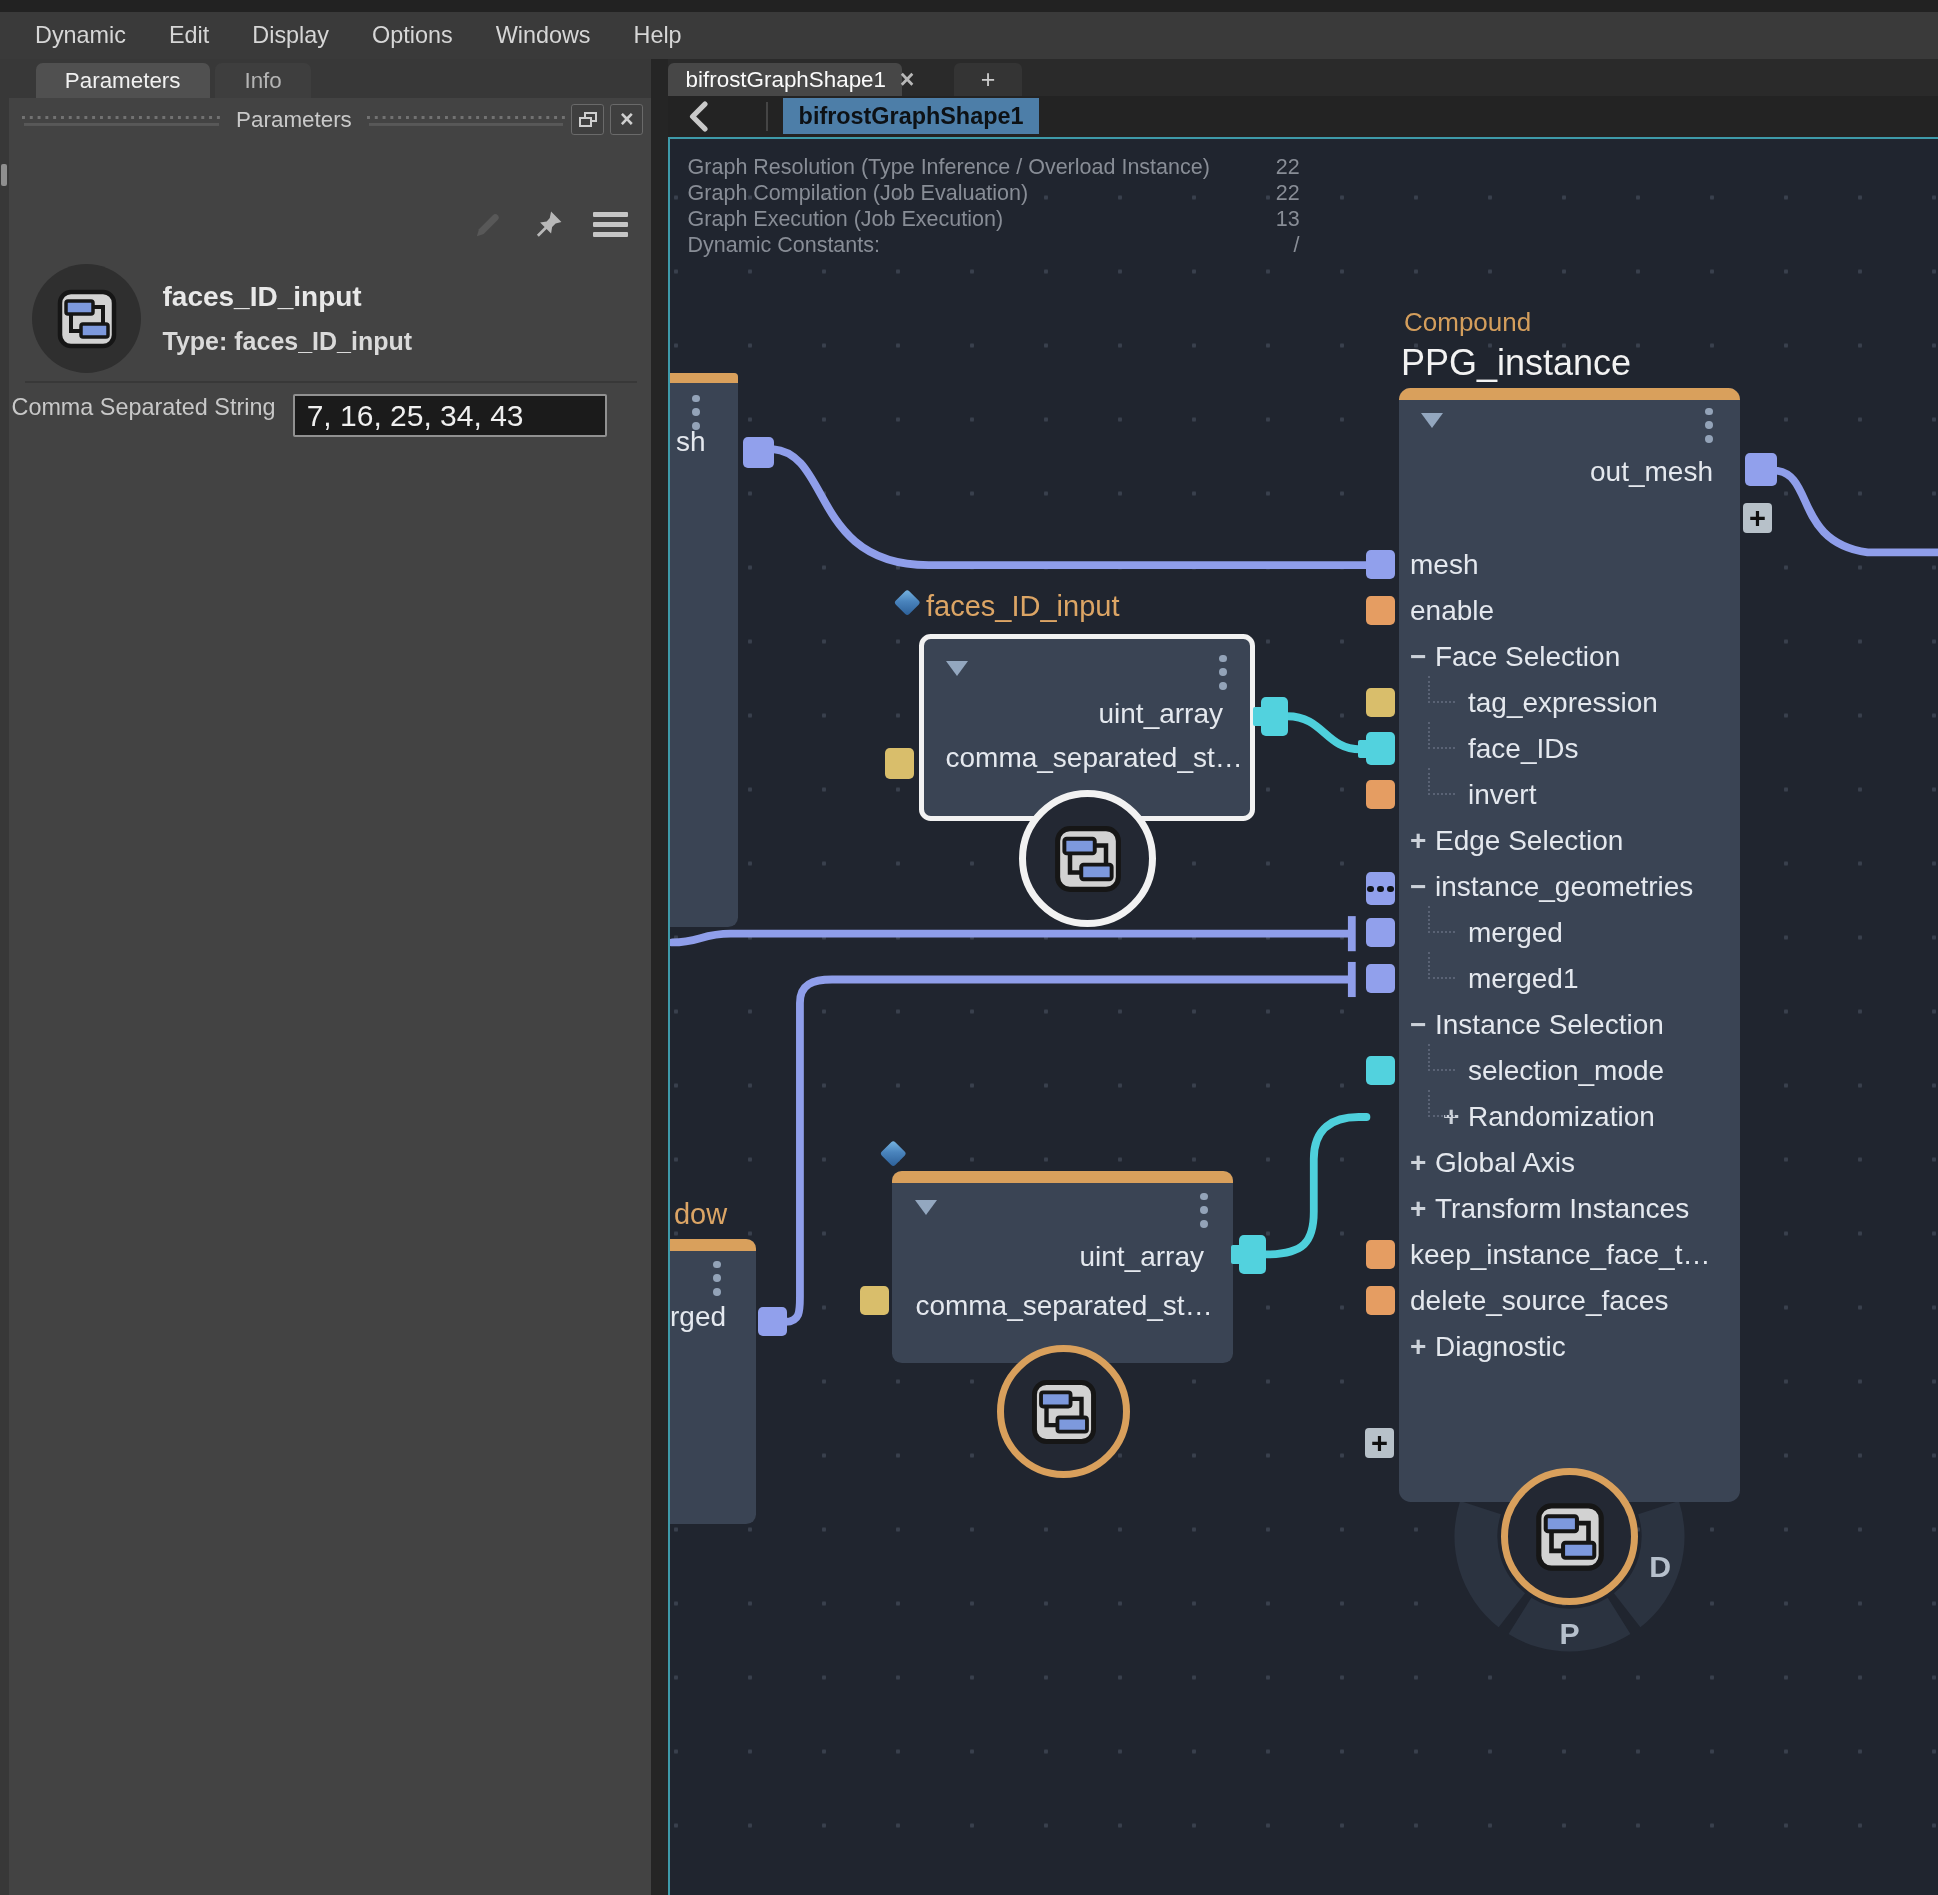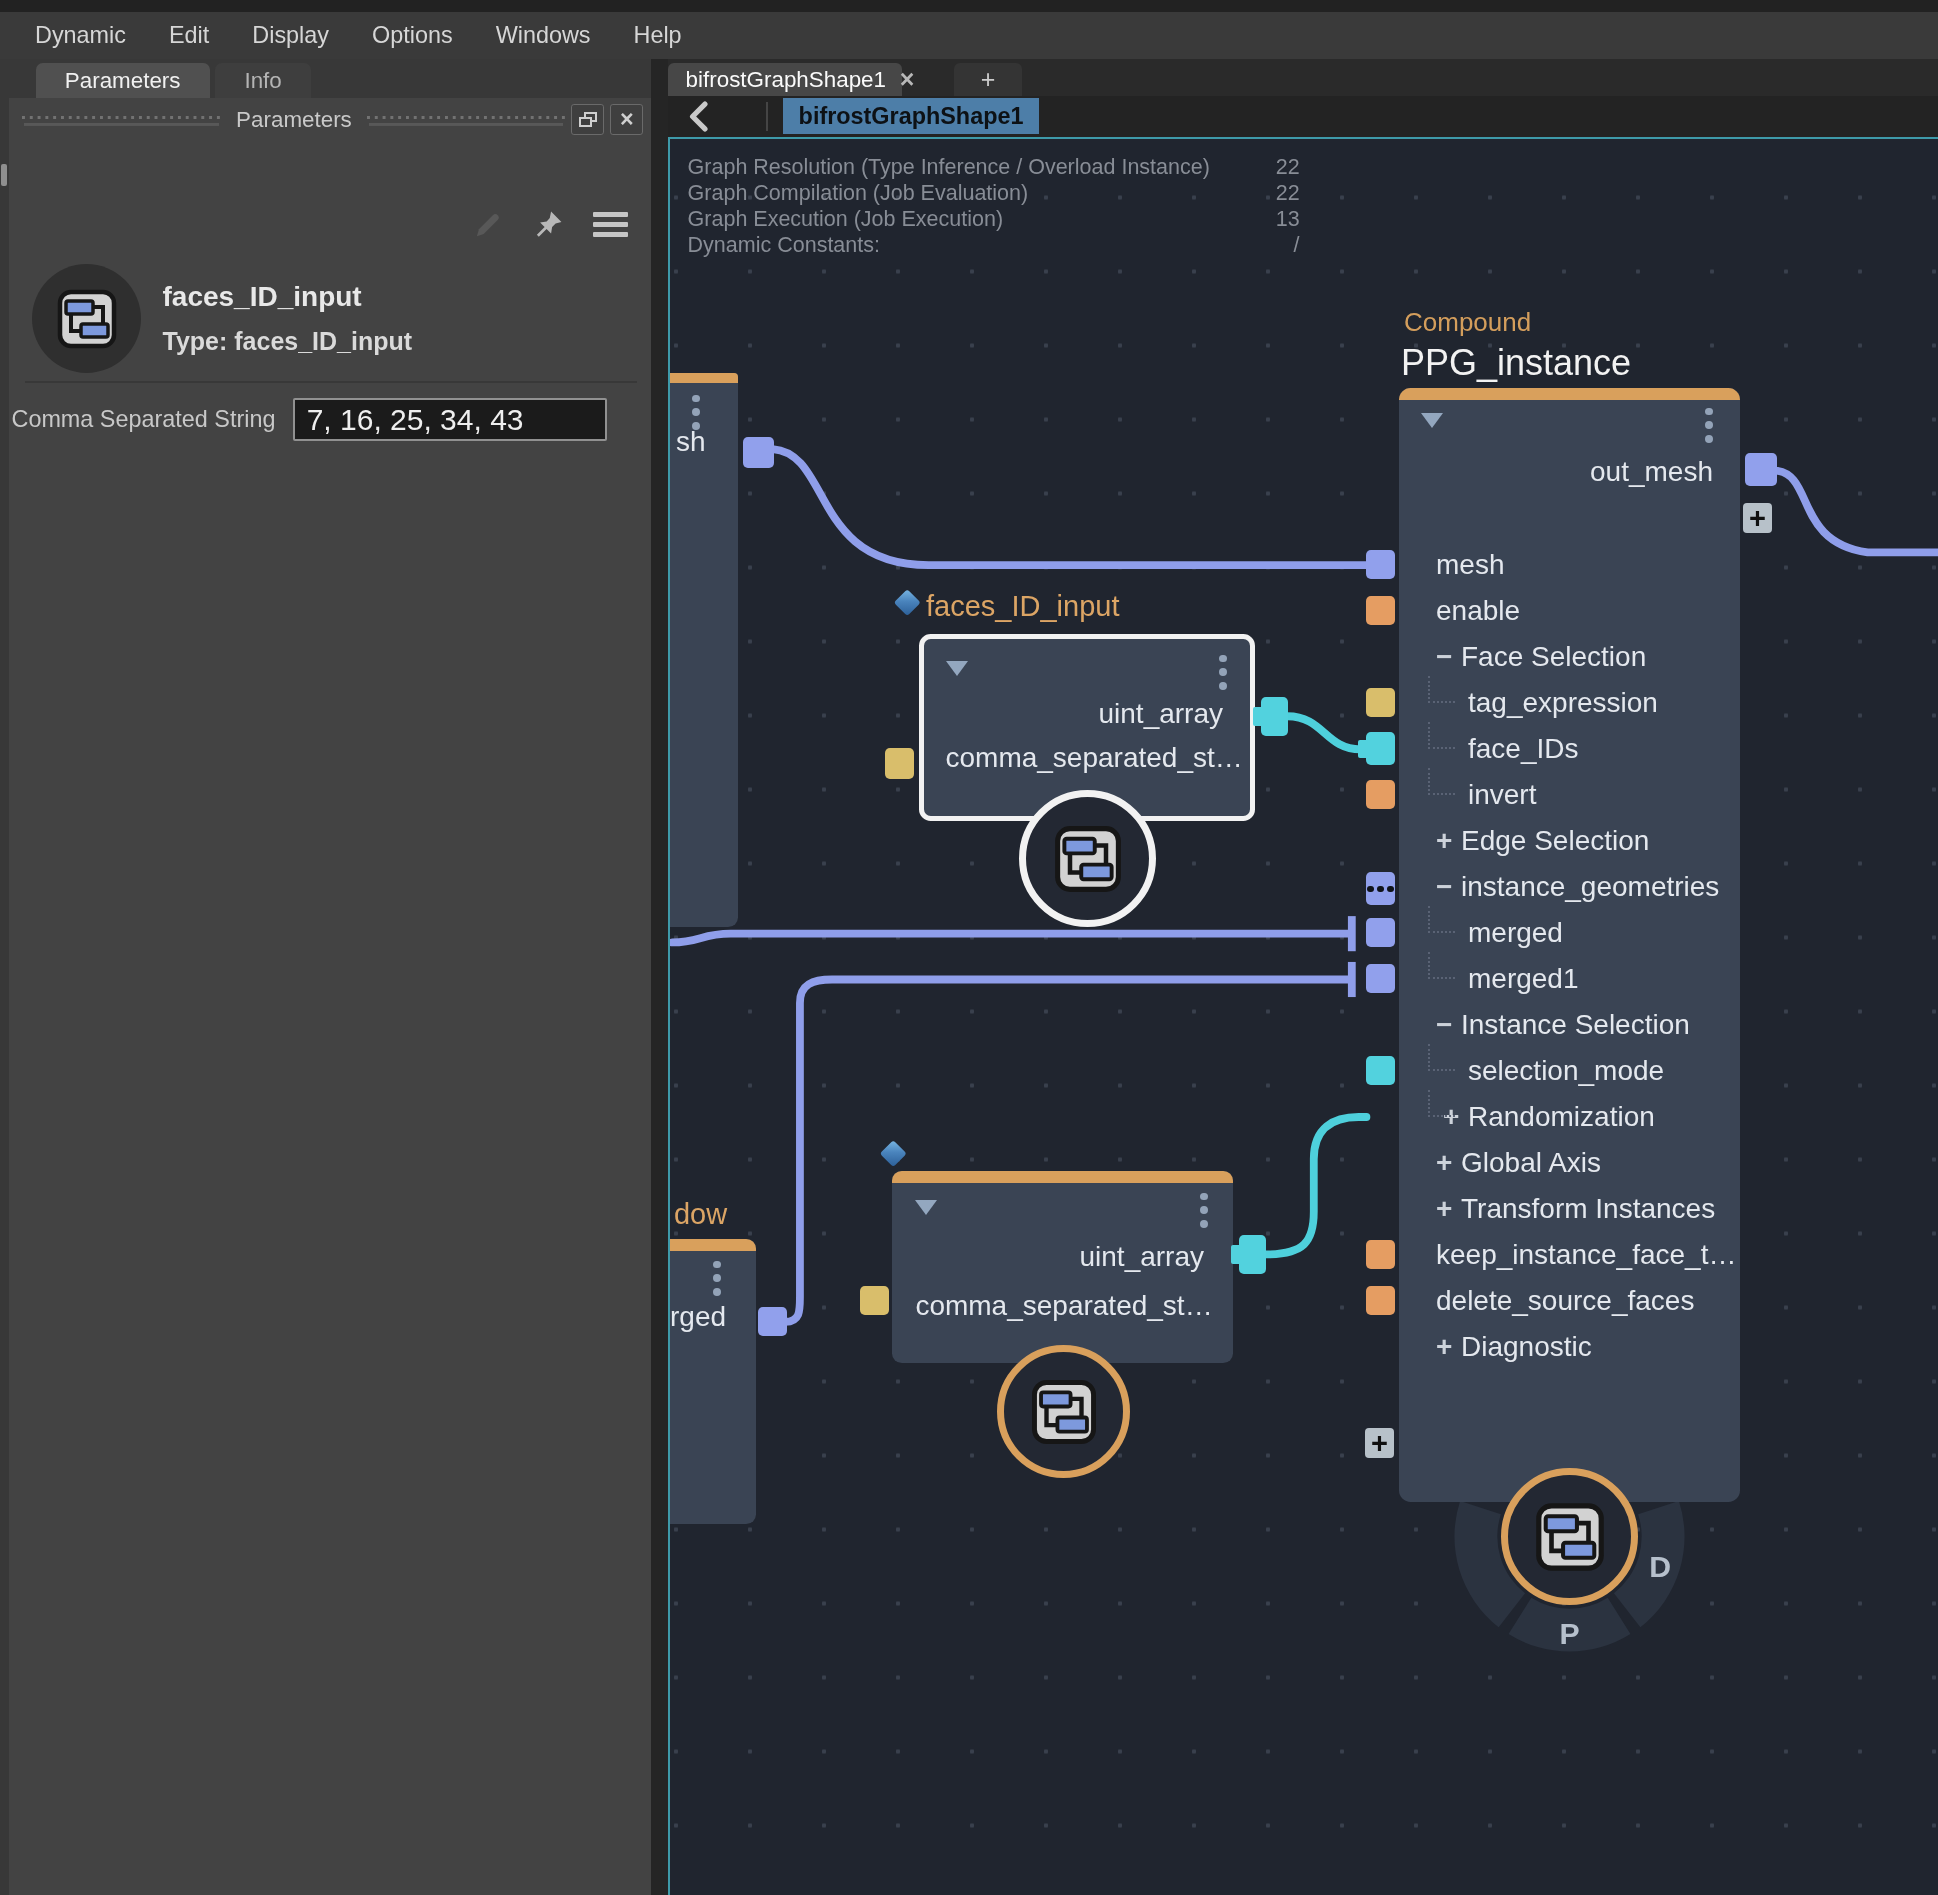--- a/index.html
+++ b/index.html
@@ -35,21 +35,21 @@
   .popout-glyph span:last-child { left:0; bottom:0; }
   .x-glyph { font-size:23.4px; font-weight:700; line-height:1; }
   #lp-toolbar { position:absolute; left:0; top:146px; right:23.4px; height:39px; display:flex; justify-content:flex-end; align-items:center; gap:29px; }
   .bars { width:35px; height:25px; display:flex; flex-direction:column; justify-content:space-between; }
   .bars span { height:4.9px; background:#c6c6c6; border-radius:1px; }
   #lp-node-head { position:absolute; left:32px; top:204px; right:19.5px; height:111px; display:flex; align-items:center; gap:21.5px; }
   .circ-icon { width:109px; height:109px; border-radius:50%; background:#2f2f2f; display:flex; align-items:center; justify-content:center; flex:none; }
   #lp-node-title .t1 { color:#e8e8e8; font-size:28px; font-weight:700; margin-bottom:13.7px; }
   #lp-node-title .t2 { color:#dadada; font-size:25px; font-weight:700; }
   #lp-divider { position:absolute; left:25px; top:322px; right:13.7px; height:2px; background:#383838; }
-  #lp-field { position:absolute; left:0; top:335px; right:16px; height:51px; display:flex; align-items:center; }
+  #lp-field { position:absolute; left:0; top:335px; right:16px; height:51px; display:flex; }
   #lp-field .flabel { width:293px; text-align:right; padding-right:17.6px; color:#c8c8c8; font-size:23.4px; }
   #lp-field input { width:314px; height:43px; background:#1b1b1b; border:2px solid #919191; border-radius:2px;
     color:#efefef; font-size:30px; padding:0 11.7px; font-family:"Liberation Sans",sans-serif; }
 
   
   #gdivider { position:absolute; left:651px; top:59px; width:16.6px; height:1837px; background:#252525; }
   #gtabbar { position:absolute; left:668px; top:59px; width:1271px; height:37px; background:#2a2a2a; display:flex; align-items:flex-end; }
   .gtab { height:33px; display:flex; align-items:center; gap:13.7px; padding:0 17.6px; border-radius:5.9px 5.9px 0 0; }
   .gtab.active { background:#474747; color:#fafafa; font-size:22.4px; width:234px; }
   .gtab .tab-x { color:#b7b7b7; font-size:25px; font-weight:700; line-height:1; }
@@ -88,21 +88,21 @@
     color:#101010; font-size:29px; font-weight:700; display:flex; align-items:center; justify-content:center; line-height:1; }
 
   .badge { position:absolute; border-radius:50%; background:#232833; display:flex; align-items:center; justify-content:center; }
   .ring-white { border:7.8px solid #f2f2f2; } .ring-orange { border:7.8px solid #d9a05c; }
 
   
   #ppg-rows { position:absolute; left:0; right:0; top:154px; }
   .prow { position:relative; height:46px; display:flex; align-items:center; }
   .prow .lbl { color:#e4e8ee; font-size:28px; white-space:nowrap; }
   .prow .gx { color:#ccd2da; font-size:28px; font-weight:700; width:25px; flex:none; text-align:left; }
-  .r0 { padding-left:37px; } .r1 { padding-left:69px; } .r1p { padding-left:44px; }
+  .r0 { padding-left:11px; } .r1 { padding-left:69px; } .r1p { padding-left:44px; }
   .prow .pport { position:absolute; left:-33px; top:50%; margin-top:-14.6px; }
   .ptab { position:absolute; left:-41px; top:50%; margin-top:-8.8px; width:9.8px; height:17.6px; background:#52d2de; border-radius:2px; }
   .tree { position:absolute; left:29px; top:-3.9px; width:27px; height:27px;
     border-left:2px dotted #5a6375; border-bottom:2px dotted #5a6375; }
   .pmulti { display:flex; align-items:center; justify-content:center; gap:2.9px; height:33px; margin-top:-16.6px; }
   .pmulti i { width:6.8px; height:6.8px; border-radius:50%; background:#10131a; }
 
   .outplug { position:absolute; }
   .outplug .sq { position:absolute; left:7.8px; top:0; width:27px; height:39px; background:#52d2de; border-radius:4.9px; }
   .outplug .tb { position:absolute; left:0; top:9.8px; width:9.8px; height:19.5px; background:#52d2de; border-radius:2px; }

